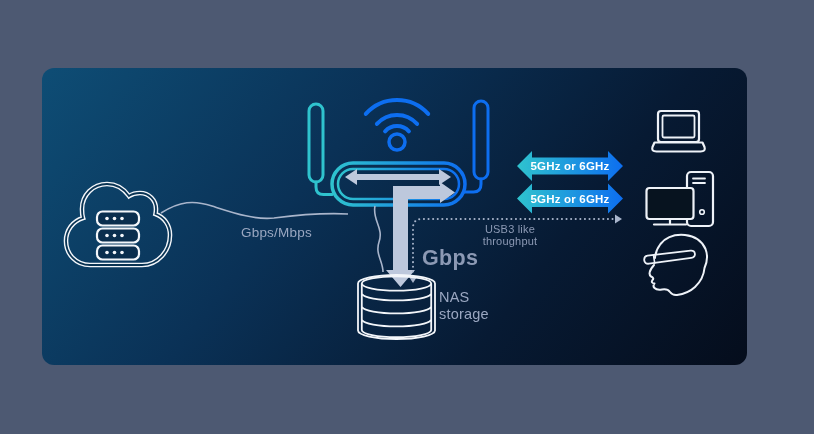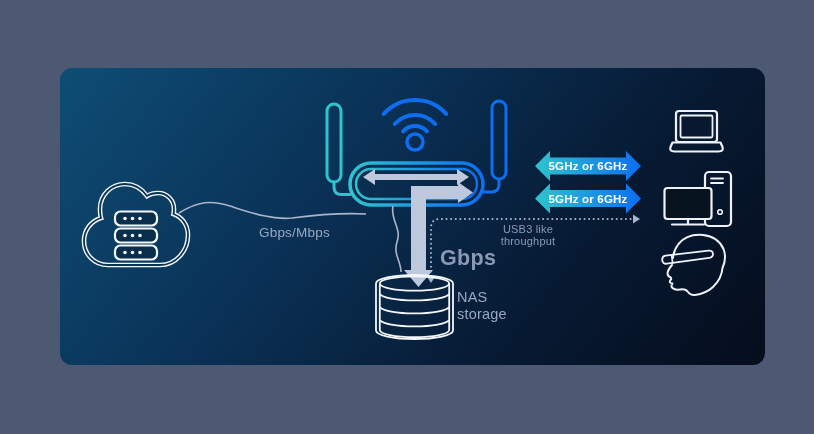--- a/index.html
+++ b/index.html
@@ -3,21 +3,21 @@
 <meta charset="utf-8">
 <style>
   html,body{margin:0;padding:0;}
   body{
     width:814px;height:434px;overflow:hidden;
     background:#4d5972;
     font-family:"Liberation Sans", sans-serif;
     position:relative;
   }
   .panel{
-    position:absolute;left:60px;top:68px;width:705px;height:297px;
+    position:absolute;left:42px;top:68px;width:705px;height:297px;
     border-radius:12px;
     background:linear-gradient(128deg,#0e4d75 0%,#0a3156 38%,#071a33 70%,#050d1c 100%);
   }
   .panel svg{position:absolute;left:0;top:0;}
   text{font-family:"Liberation Sans", sans-serif;}
   .lbl{font-size:13.5px;letter-spacing:.2px;}
   .lbl-big{font-size:21.5px;font-weight:600;letter-spacing:.3px;}
   .lbl-small{font-size:11px;letter-spacing:.2px;}
   .lbl-nas{font-size:14.5px;letter-spacing:.2px;}
   .band-text{font-size:11.5px;font-weight:700;letter-spacing:.2px;}

